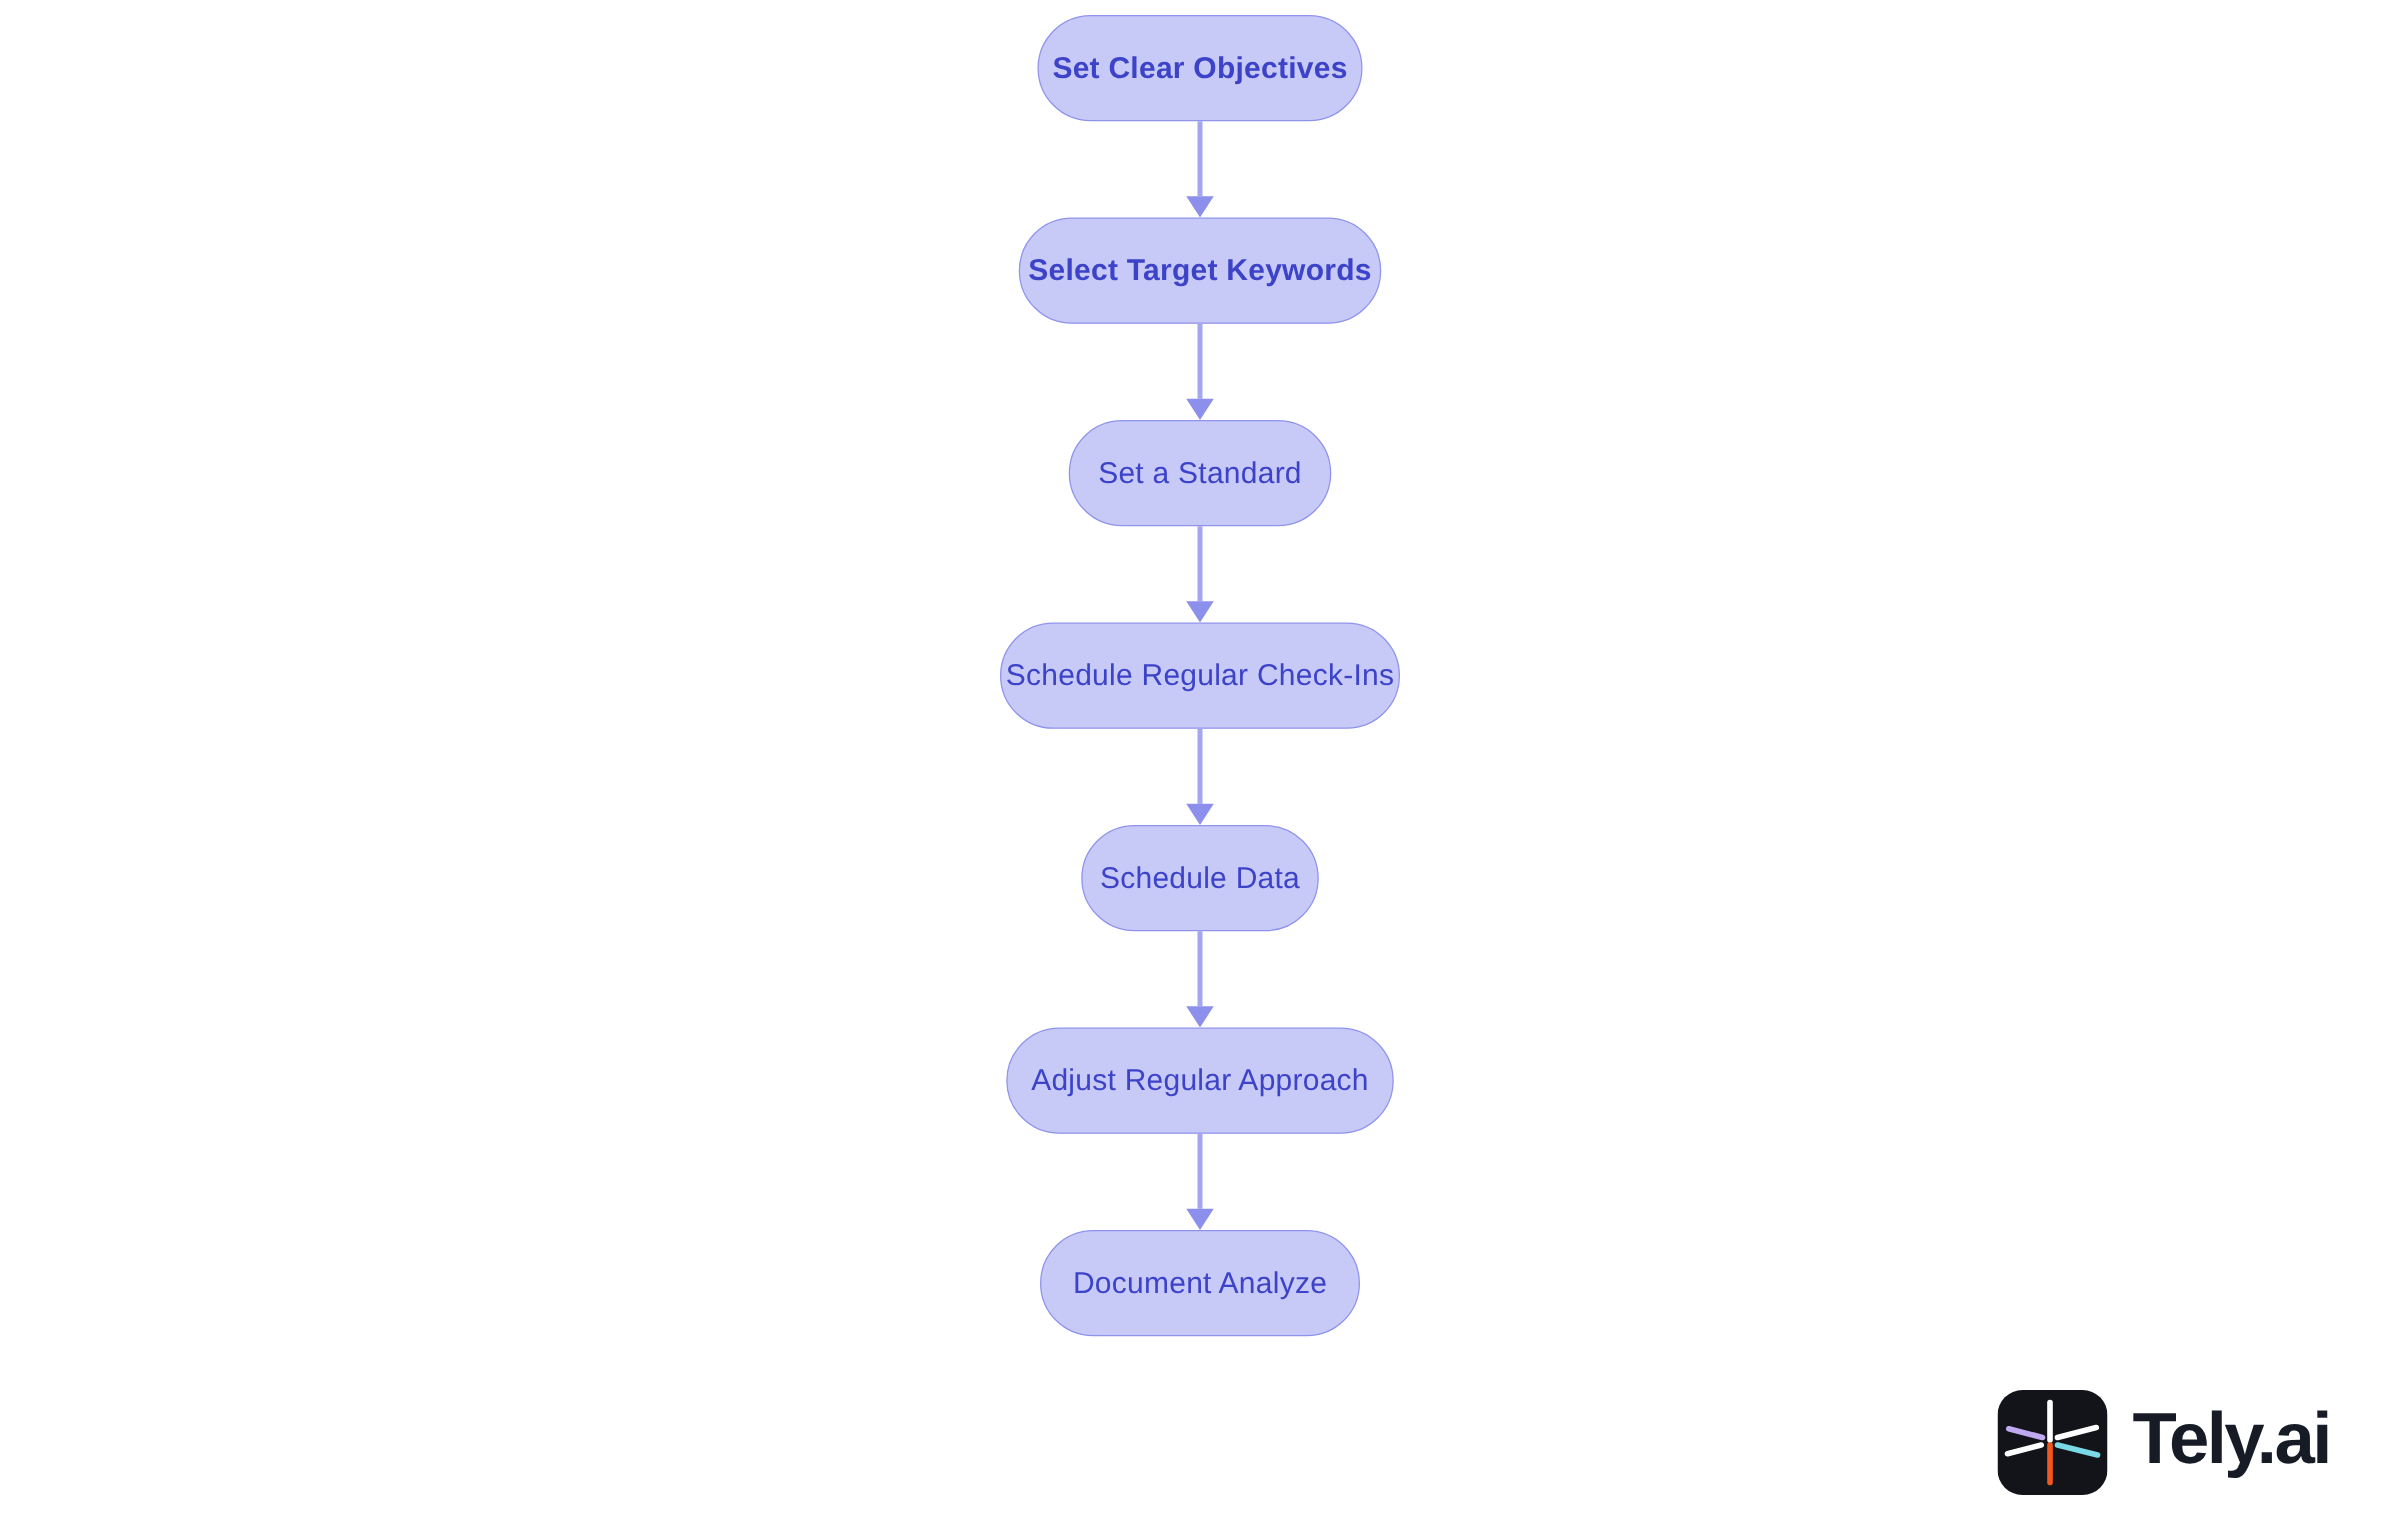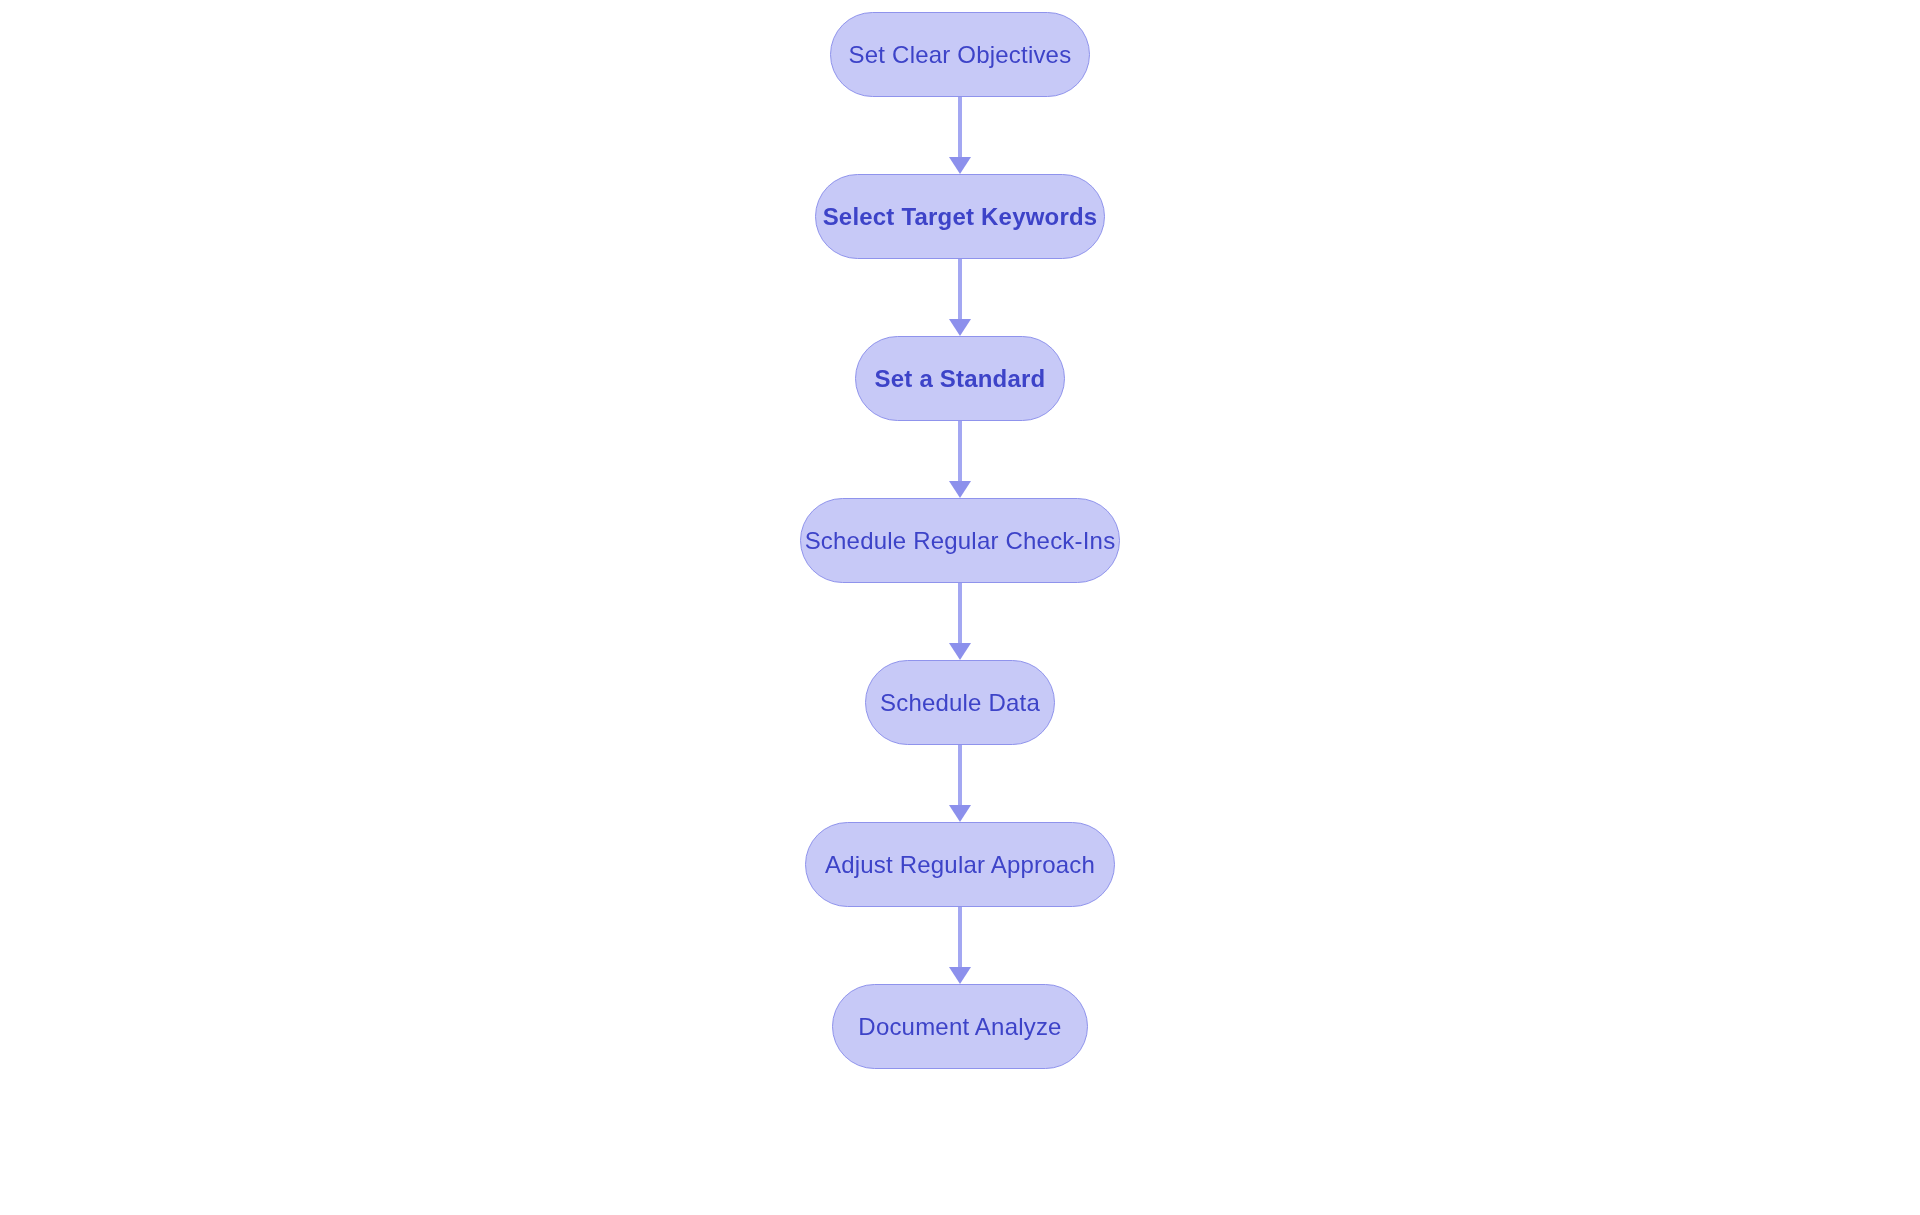--- a/index.html
+++ b/index.html
@@ -30,23 +30,23 @@
     align-items: center;
     justify-content: center;
     flex: 0 0 auto;
   }
   .node-label {
     color: var(--node-text, #3d43c8);
     font-size: 24px;
     letter-spacing: 0.2px;
     white-space: nowrap;
   }
-  .w260 { width: 260px; }
+  .w260 { width: 260px; font-weight: bold; }
   .w290 { width: 290px; font-weight: bold; }
-  .w210 { width: 210px; font-weight: bold; }
+  .w210 { width: 210px; }
   .w320 { width: 320px; justify-content: center; }
   .w190 { width: 190px; }
   .w310 { width: 310px; }
   .w256 { width: 256px; }
   .connector {
     height: 77px;
     display: flex;
     flex-direction: column;
     align-items: center;
     flex: 0 0 auto;
@@ -141,14 +141,26 @@
       <div class="stem"></div>
       <div class="head"></div>
     </div>
 
     <div class="node w256">
       <span class="node-label">Document Analyze</span>
     </div>
 
   </div>
 
+  <div class="brand">
+    <svg class="brand-icon" width="88" height="84" viewBox="0 0 88 84" xmlns="http://www.w3.org/2000/svg">
+      <rect x="0" y="0" width="88" height="84" rx="20" style="fill:var(--icon-bg,#131419)"></rect>
+      <line x1="42" y1="40" x2="42" y2="10" stroke-width="4.5" stroke-linecap="round" style="stroke:var(--spoke-white,#ffffff)"></line>
+      <line x1="42" y1="44" x2="42" y2="74" stroke-width="4.5" stroke-linecap="round" style="stroke:var(--spoke-orange,#f2571d)"></line>
+      <line x1="36" y1="38" x2="9" y2="31" stroke-width="4.5" stroke-linecap="round" style="stroke:var(--spoke-lavender,#bfaaf0)"></line>
+      <line x1="35" y1="44" x2="8" y2="51" stroke-width="4.5" stroke-linecap="round" style="stroke:var(--spoke-white,#ffffff)"></line>
+      <line x1="48" y1="38" x2="79" y2="30" stroke-width="4.5" stroke-linecap="round" style="stroke:var(--spoke-white,#ffffff)"></line>
+      <line x1="48" y1="44" x2="80" y2="52" stroke-width="4.5" stroke-linecap="round" style="stroke:var(--spoke-cyan,#79d9e4)"></line>
+    </svg>
+    <span class="brand-text">Tely.ai</span>
+  </div>
 
 </div>
 
 </body></html>

